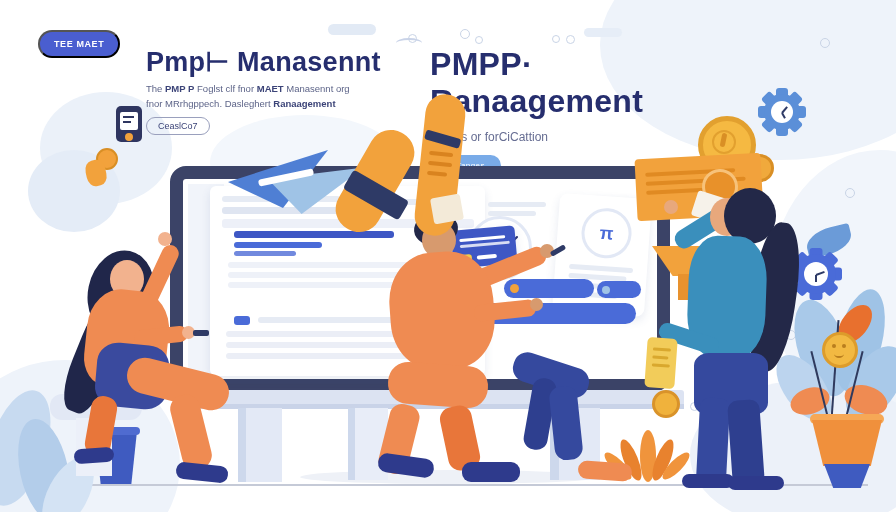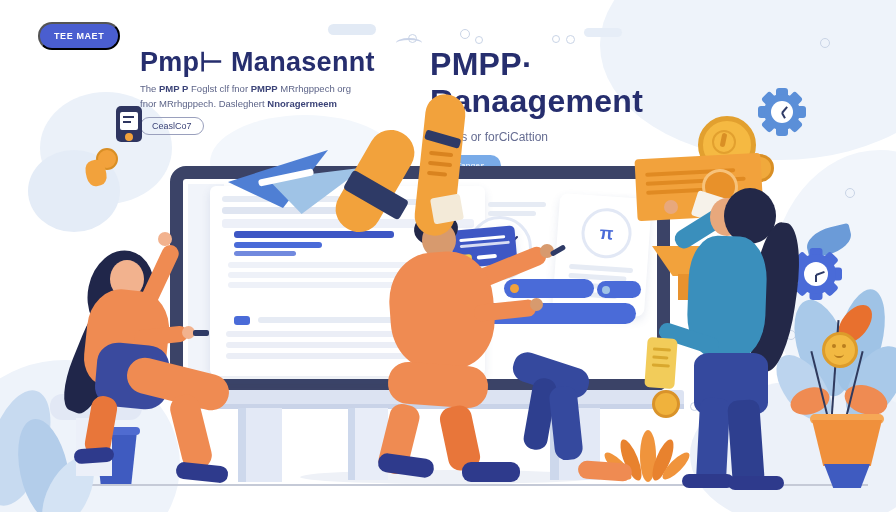--- a/index.html
+++ b/index.html
@@ -47,27 +47,27 @@
   <div class="ab ring" style="left:408px;top:34px;width:7px;height:7px;"></div>
   <div class="ab ring" style="left:460px;top:29px;width:8px;height:8px;"></div>
   <div class="ab ring" style="left:475px;top:36px;width:6px;height:6px;"></div>
   <div class="ab ring" style="left:552px;top:35px;width:6px;height:6px;"></div>
   <div class="ab ring" style="left:566px;top:35px;width:7px;height:7px;"></div>
   <div class="ab ring" style="left:820px;top:38px;width:8px;height:8px;"></div>
   <div class="ab ring" style="left:845px;top:188px;width:8px;height:8px;"></div>
   <div class="ab ring" style="left:786px;top:330px;width:8px;height:8px;"></div>
   <div class="ab ring" style="left:690px;top:402px;width:7px;height:7px;"></div>
 
-  <button class="ab badge" style="left:38px;top:22px;">TEE MAET</button>
-
-  <div class="ab" style="left:140px;top:46px;width:240px;">
+  <button class="ab badge" style="left:38px;top:30px;">TEE MAET</button>
+
+  <div class="ab" style="left:146px;top:46px;width:240px;">
     <div class="title" style="font-size:27px;">Pmp⊢ Manasennt</div>
     <div class="sub" style="margin-top:4px;">
-      <span>The </span><b>PMP P</b><span> Foglst clf fnor </span><b>PMPP</b><span> MRrhgppech org</span><br>
-      <span>fnor MRrhgppech. Dasleghert </span><b>Nnoragermeem</b>
+      <span>The </span><b>PMP P</b><span> Foglst clf fnor </span><b>MAET</b><span> Manasennt org</span><br>
+      <span>fnor MRrhgppech. Dasleghert </span><b>Ranaagement</b>
     </div>
     <button class="cta-outline" style="margin-top:6px;">CeaslCo7</button>
   </div>
 
   <div class="ab" style="left:430px;top:46px;width:300px;">
     <div class="title" style="font-size:32px;">PMPP· Ranaagement</div>
     <div class="sub" style="font-size:12px;margin-top:8px;color:#666d92;">Semes or forCiCattion</div>
     <button class="cta-solid" style="margin-top:8px;">PoTanges</button>
   </div>
 

